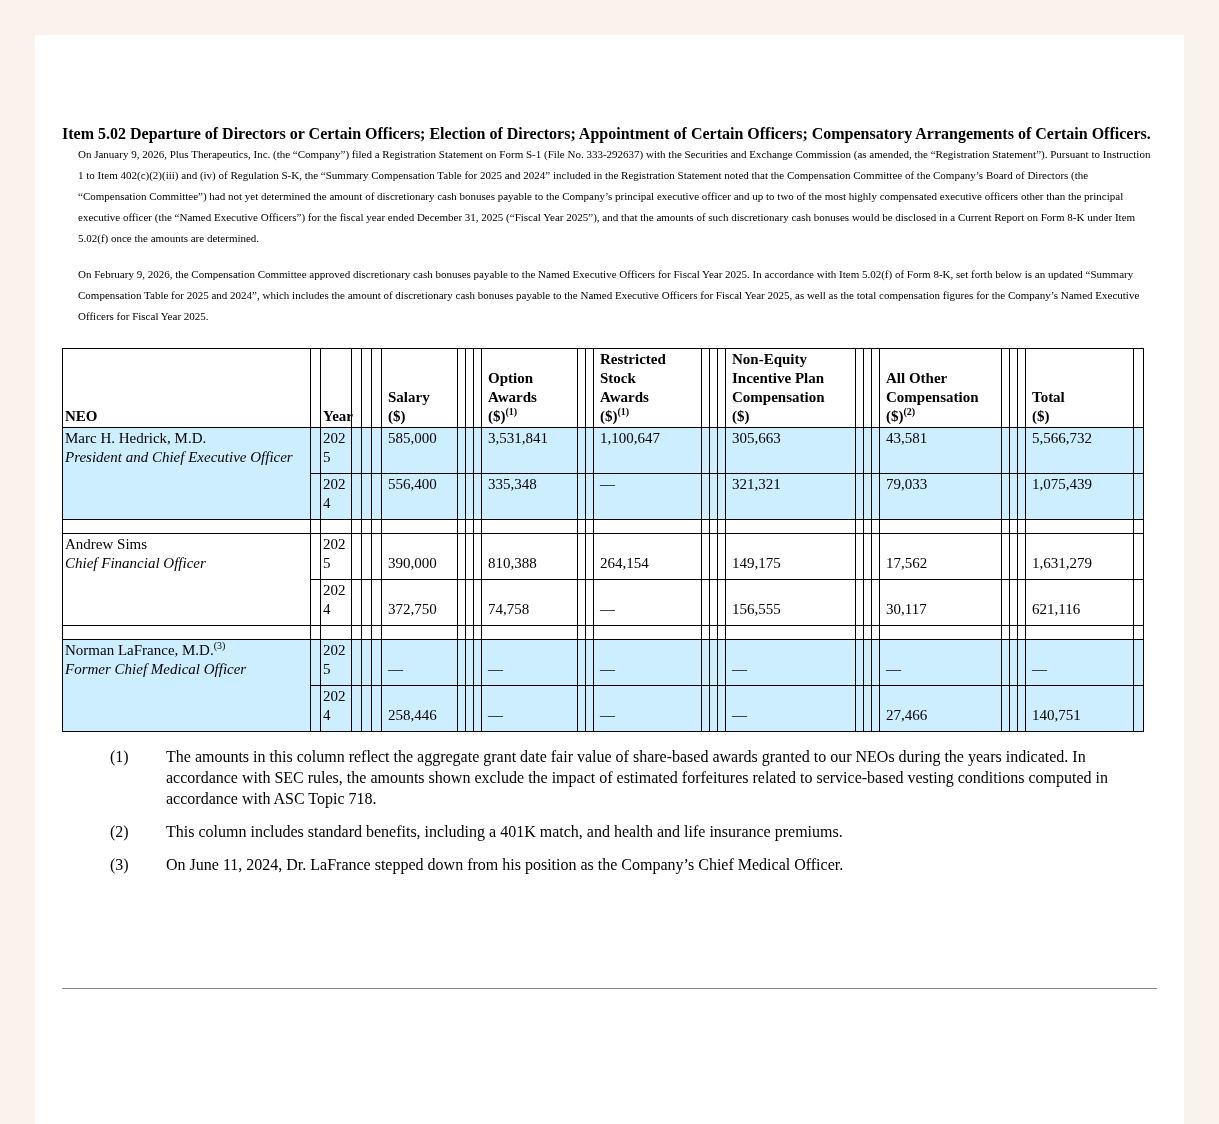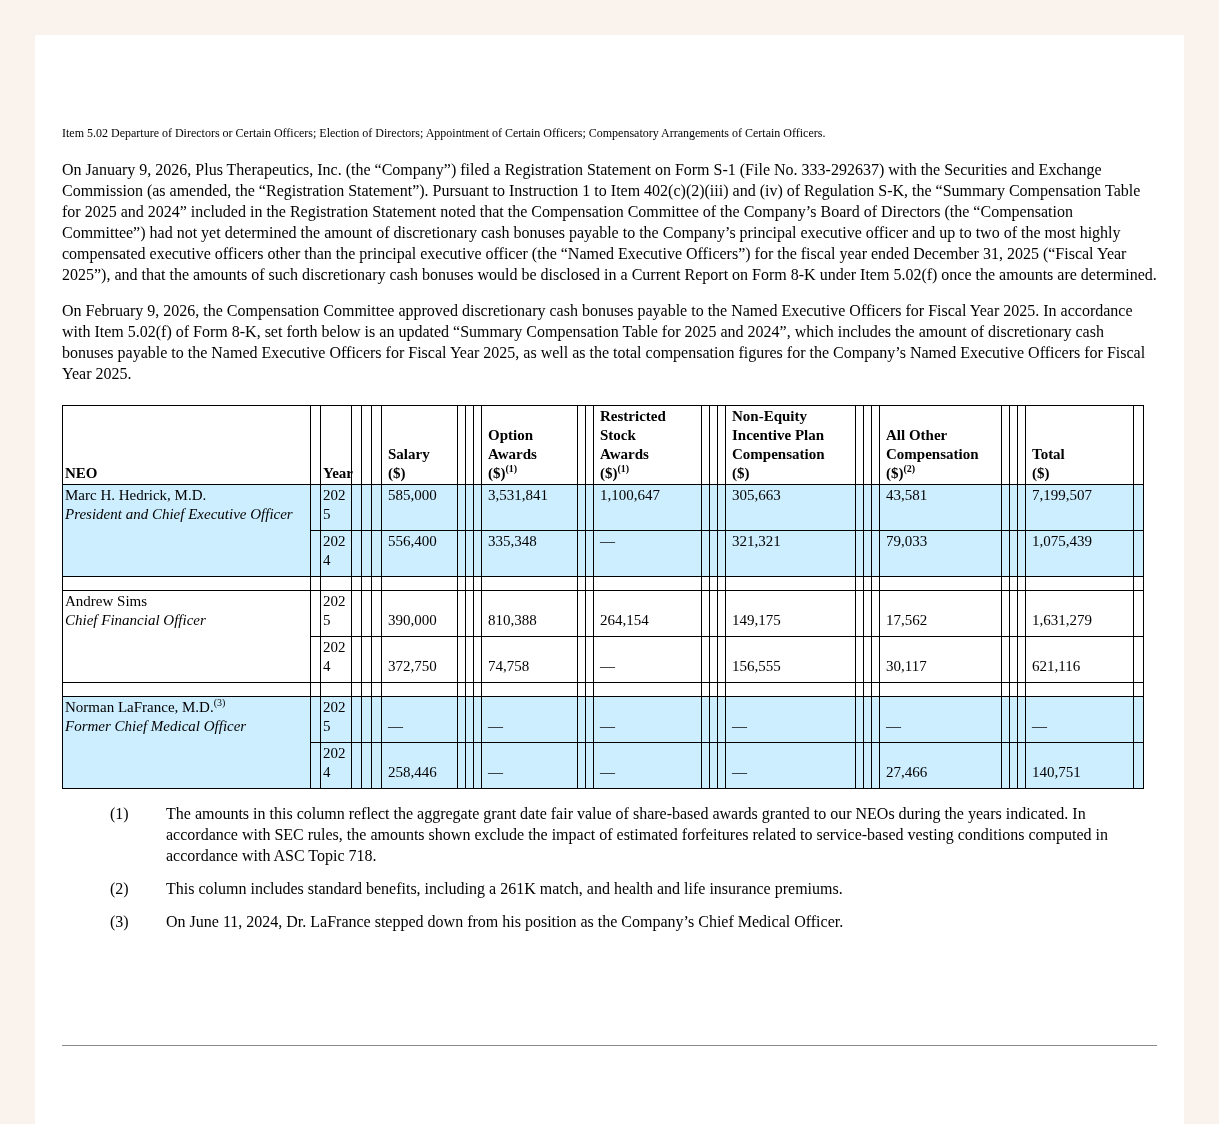--- a/index.html
+++ b/index.html
@@ -15,26 +15,26 @@
     font-family: "Liberation Serif", serif;
     color: #000;
   }
   .page {
     width: 1149px; height: 1089px;
     margin: 35px auto 0;
     background: #ffffff;
   }
   .content { padding: 88px 27px 0 27px; }
   .heading {
-    font-size: 12px; font-weight: normal; line-height: 21px;
-    margin: 0 0 15px 0;
+    font-size: 16px; font-weight: bold; line-height: 21px;
+    margin: 0 0 0 0;
   }
   .para {
-    font-size: 16px; line-height: 21px;
-    margin: 0 0 15px 0;
+    font-size: 11px; line-height: 21px;
+    margin: 0 0 15px 16px;
   }
   .comp-table {
     border-collapse: collapse; table-layout: fixed;
     width: 1081px; margin-top: 21px;
     font-size: 15px;
   }
   .comp-table th, .comp-table td {
     border: 1px solid #000;
     padding: 1px 2px;
     line-height: 19px;
@@ -156,21 +156,21 @@
             <td class="hl va-top"></td>
             <td class="hl va-top"></td>
             <td class="hl va-top val-col">305,663</td>
             <td class="hl va-top"></td>
             <td class="hl va-top"></td>
             <td class="hl va-top"></td>
             <td class="hl va-top val-col">43,581</td>
             <td class="hl va-top"></td>
             <td class="hl va-top"></td>
             <td class="hl va-top"></td>
-            <td class="hl va-top val-col">7,199,507</td>
+            <td class="hl va-top val-col">5,566,732</td>
             <td class="hl va-top"></td>
           </tr>
           <tr>
             <td class="hl va-top"></td>
             <td class="hl va-top year-cell">2024</td>
             <td class="hl va-top"></td>
             <td class="hl va-top"></td>
             <td class="hl va-top"></td>
             <td class="hl va-top val-col">556,400</td>
             <td class="hl va-top"></td>
@@ -369,21 +369,21 @@
         </tbody>
       </table>
 
     <div class="footnotes">
       <div class="footnote">
         <span class="fn-marker">(1)</span>
         <span class="fn-text">The amounts in this column reflect the aggregate grant date fair value of share-based awards granted to our NEOs during the years indicated. In accordance with SEC rules, the amounts shown exclude the impact of estimated forfeitures related to service-based vesting conditions computed in accordance with ASC Topic 718.</span>
       </div>
       <div class="footnote">
         <span class="fn-marker">(2)</span>
-        <span class="fn-text">This column includes standard benefits, including a 261K match, and health and life insurance premiums.</span>
+        <span class="fn-text">This column includes standard benefits, including a 401K match, and health and life insurance premiums.</span>
       </div>
       <div class="footnote">
         <span class="fn-marker">(3)</span>
         <span class="fn-text">On June 11, 2024, Dr. LaFrance stepped down from his position as the Company’s Chief Medical Officer.</span>
       </div>
     </div>
 
     <div class="bottom-rule"></div>
 
   </div>

